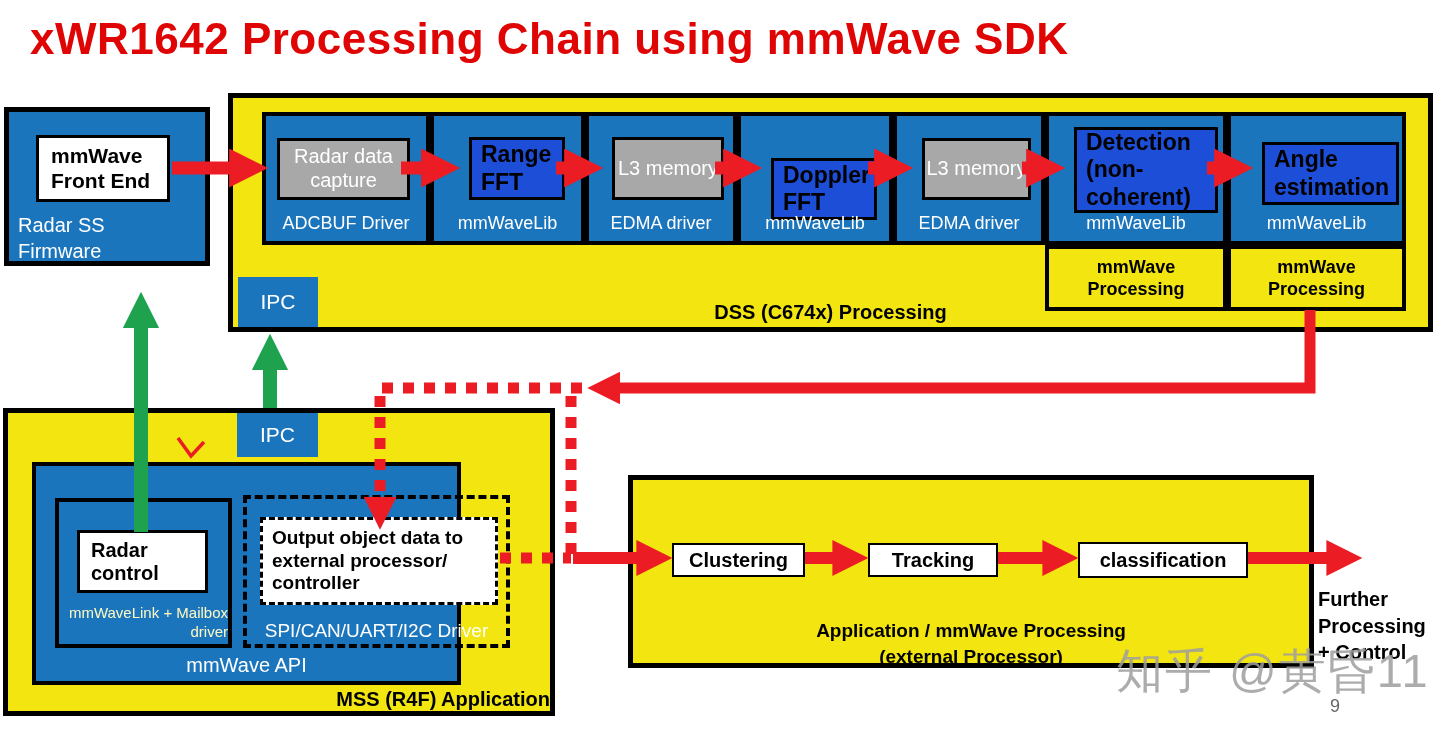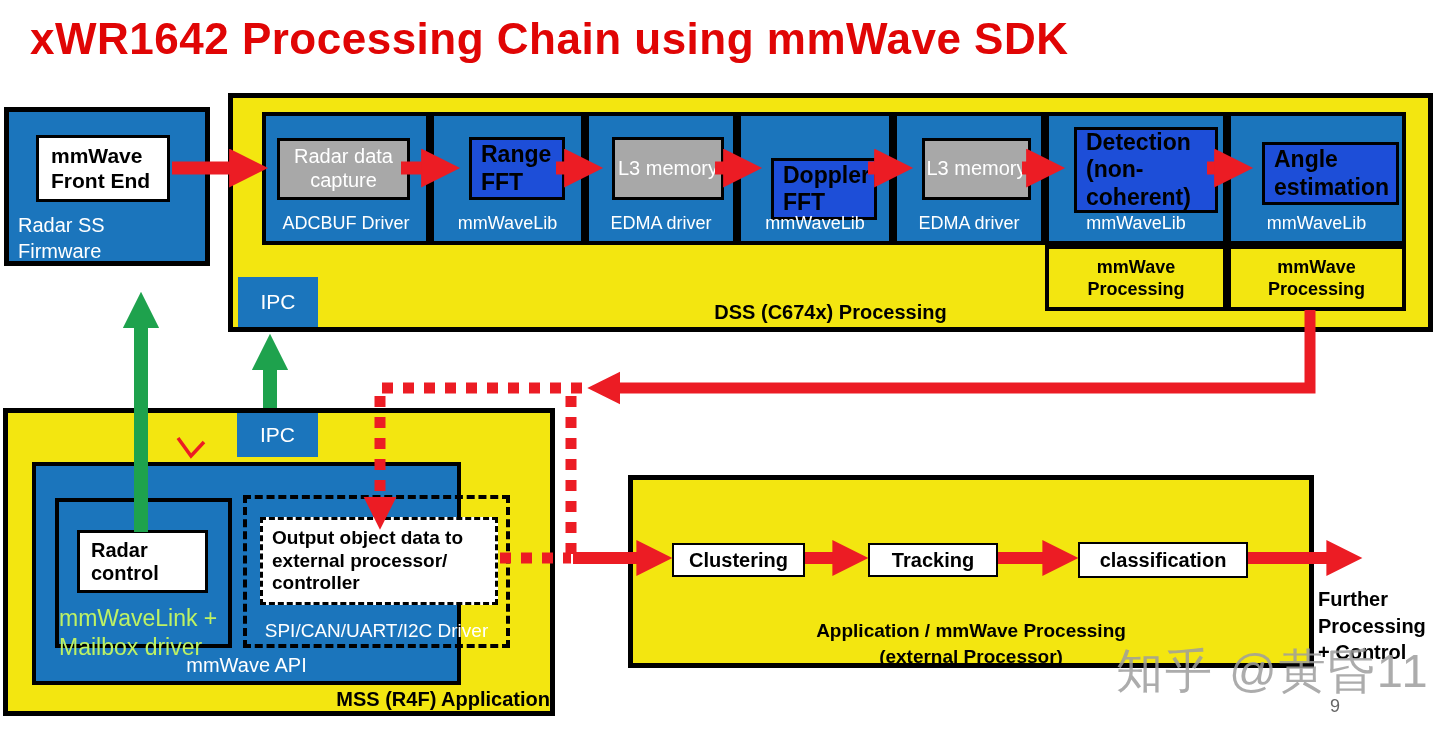--- a/index.html
+++ b/index.html
@@ -53,22 +53,22 @@
     background:#f3e610; border:5px solid #000; }
   #mss-ipc { left:229px; top:0; width:81px; height:44px; }
   #mss-blue { left:24px; top:49px; width:429px; height:223px;
     background:#1b75bc; border:4px solid #000; }
   #radar-sub { left:19px; top:32px; width:177px; height:150px;
     border:4px solid #000; }
   #radar-control-box { left:18px; top:28px; width:131px; height:63px;
     background:#fff; border:3px solid #000;
     display:flex; align-items:center; padding-left:11px;
     font-weight:bold; font-size:20px; line-height:1.15; }
-  #radar-sub-caption { left:0; right:0; top:102px; text-align:left;
-    color:#bef264; font-size:23px; line-height:1.25; }
+  #radar-sub-caption { left:0; right:0; top:102px; text-align:right;
+    color:#fef9c3; font-size:15px; line-height:1.25; }
   #spi-dashed { left:207px; top:29px; width:267px; height:153px;
     border:4px dashed #000; }
   #output-box { left:13px; top:18px; width:238px; height:88px;
     background:#fff; border:3px dashed #000;
     display:flex; align-items:center; padding-left:9px; padding-right:0;
     font-weight:bold; font-size:19px; line-height:1.2; }
   #spi-caption { left:0; right:0; top:121px; text-align:center;
     color:#fff; font-size:19px; }
   #api-label { left:0; right:0; top:188px; text-align:center;
     color:#fff; font-size:20px; }

